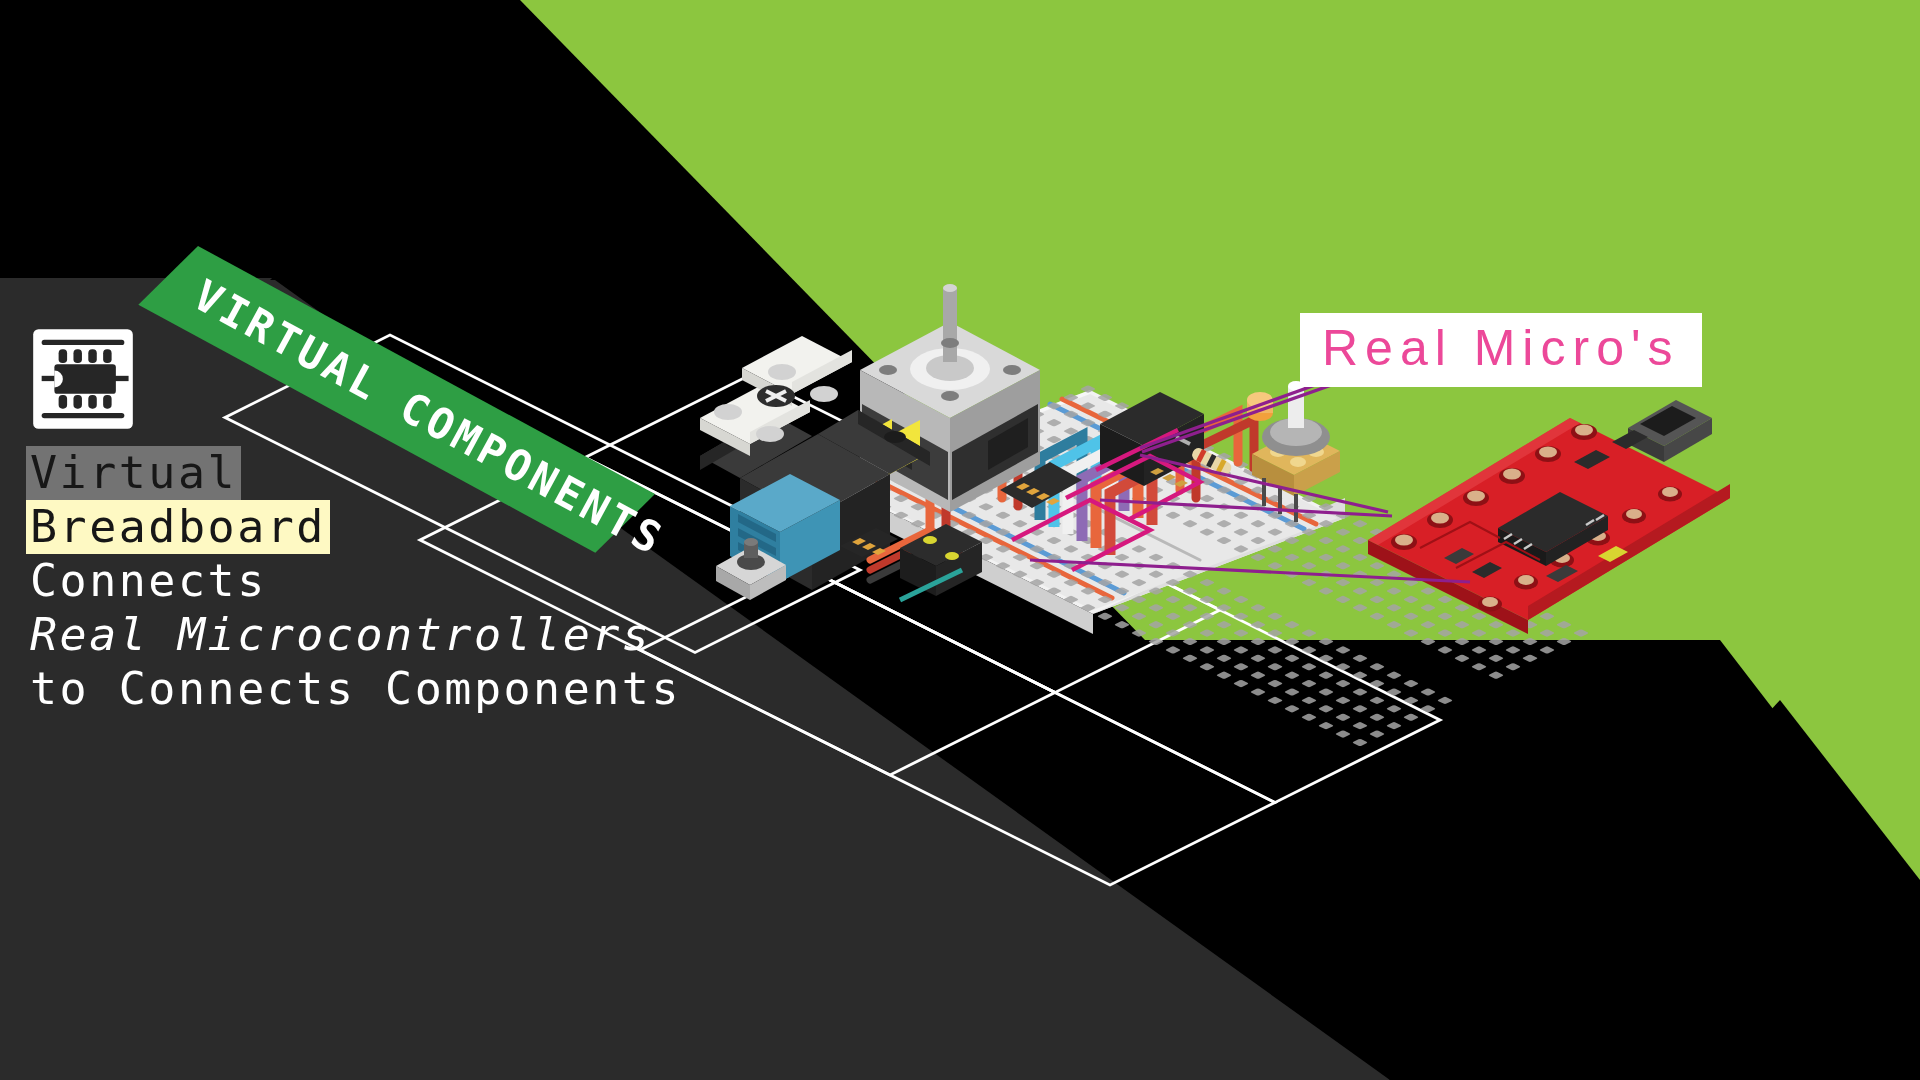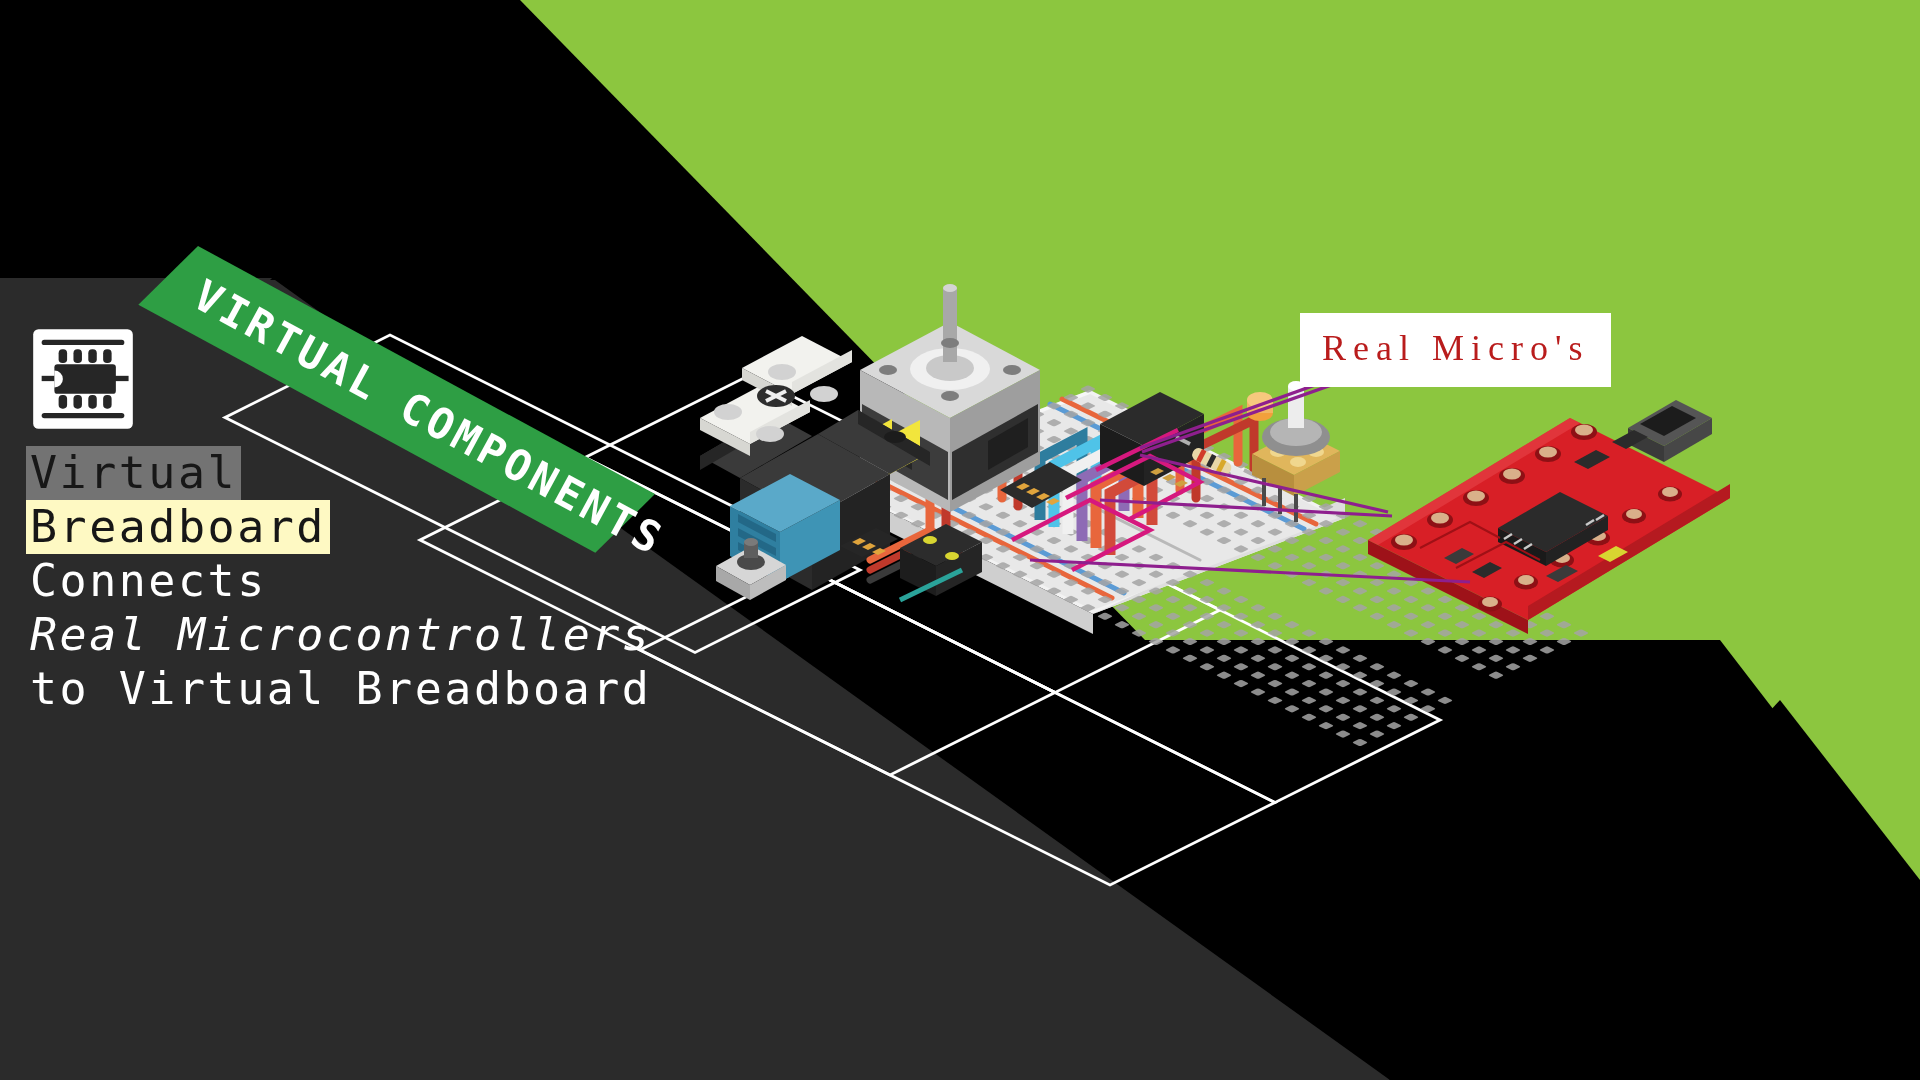--- a/index.html
+++ b/index.html
@@ -16,22 +16,22 @@
 
   .tline { font-family:"DejaVu Sans Mono", monospace; font-size:45px; line-height:54px;
            letter-spacing:2.5px; white-space:pre; display:block; width:max-content; }
   .tline.hl { color:#171717; background:#a6a6a6; padding:0 4px; margin-left:-4px; font-weight:400; }
   .tline.pl { color:#ffffff;text-align:right; }
   #textlines { margin-top:14px; }
 
   
   #realLabel { position:absolute; left:1300px; top:313px; background:#ffffff;
                padding:7px 22px 11px 22px; z-index:45; }
-  #realLabel span { font-family:Liberation Serif, serif; font-size:36px; line-height:56px;
-                    letter-spacing:7px; color:#b91c1c; white-space:pre; display:block; }
+  #realLabel span { font-family:Liberation Sans, sans-serif; font-size:50px; line-height:56px;
+                    letter-spacing:7px; color:#ec4899; white-space:pre; display:block; }
 
   
   #banner { position:absolute; left:198px; top:246px; width:520px; height:80px;
             background:#2e9e44; z-index:35;
             transform-origin:0 0;
             transform: rotate(28.5deg) skewX(-17deg);
             display:flex; align-items:center; }
   #bannerText { font-family:"DejaVu Sans Mono", monospace; font-size:42px; color:#ffffff;
                 letter-spacing:4px; font-weight:bold; white-space:pre;
                 transform: skewX(17deg) scaleY(1.02); margin-left:34px; }
@@ -749,21 +749,21 @@
       <rect x="11" y="47" width="13" height="5" fill="#262626"></rect>
       <rect x="80" y="47" width="13" height="5" fill="#262626"></rect>
       <path d="M26,36 h52 a3,3 0 0 1 3,3 v22 a3,3 0 0 1 -3,3 h-52 a3,3 0 0 1 -3,-3 v-22 a3,3 0 0 1 3,-3 z" fill="#262626"></path>
       <path d="M23,42 a8,8 0 0 1 0,16 z" fill="#ffffff"></path>
     </svg>
     <div id="textlines">
         <span class="tline hl" style="color: rgb(23, 23, 23); background: #737373;">Virtual</span>
         <span class="tline hl" style="color: rgb(23, 23, 23); background: #fef9c3;">Breadboard</span>
         <span class="tline pl" style="color: rgb(255, 255, 255);">Connects</span>
         <span class="tline pl" style="color: rgb(255, 255, 255); font-style: italic;">Real Microcontrollers</span>
-        <span class="tline pl" style="color: rgb(255, 255, 255);">to Virtual Breadboard</span>
+        <span class="tline pl" style="color: rgb(255, 255, 255);">to Connects Components</span>
       </div>
   </div>
 
   <div id="realLabel">
     <span>Real Micro's</span>
   </div>
 
 </div>
 
 </body></html>

